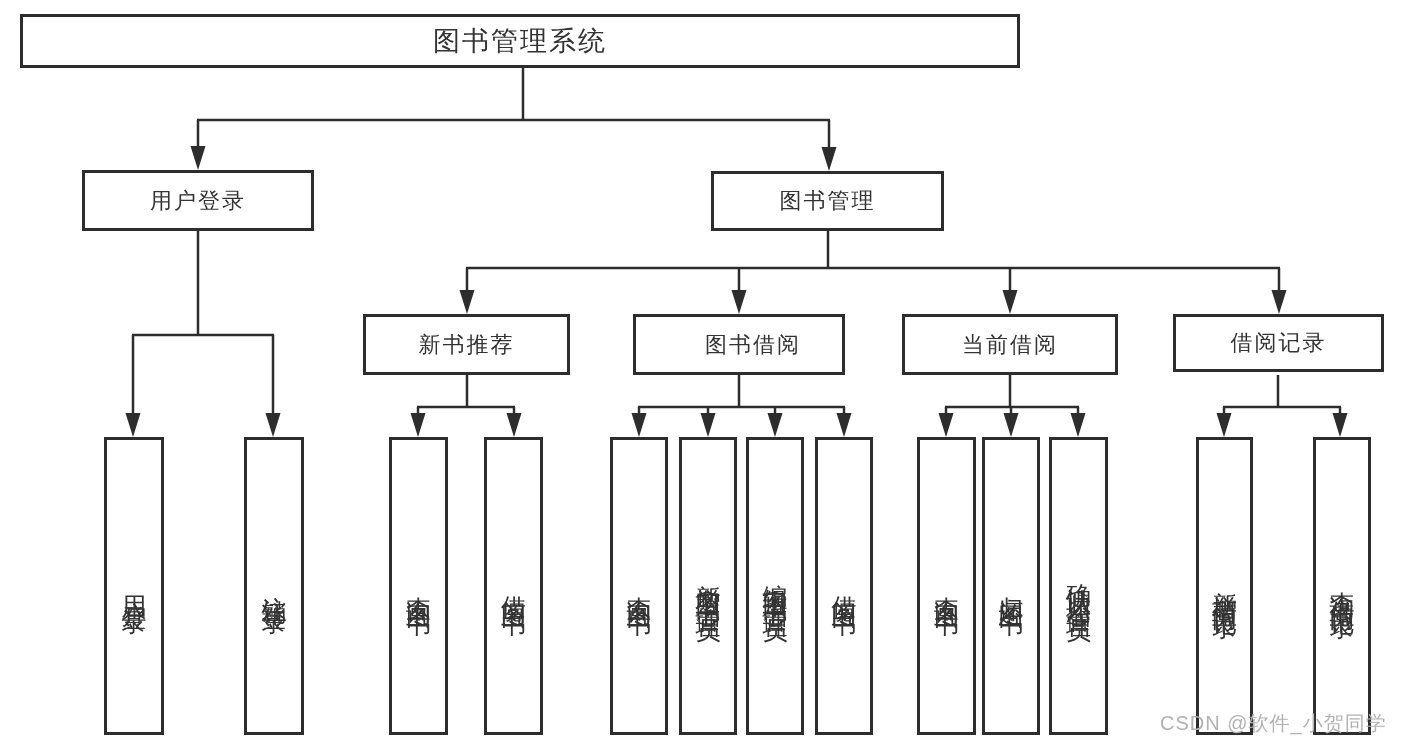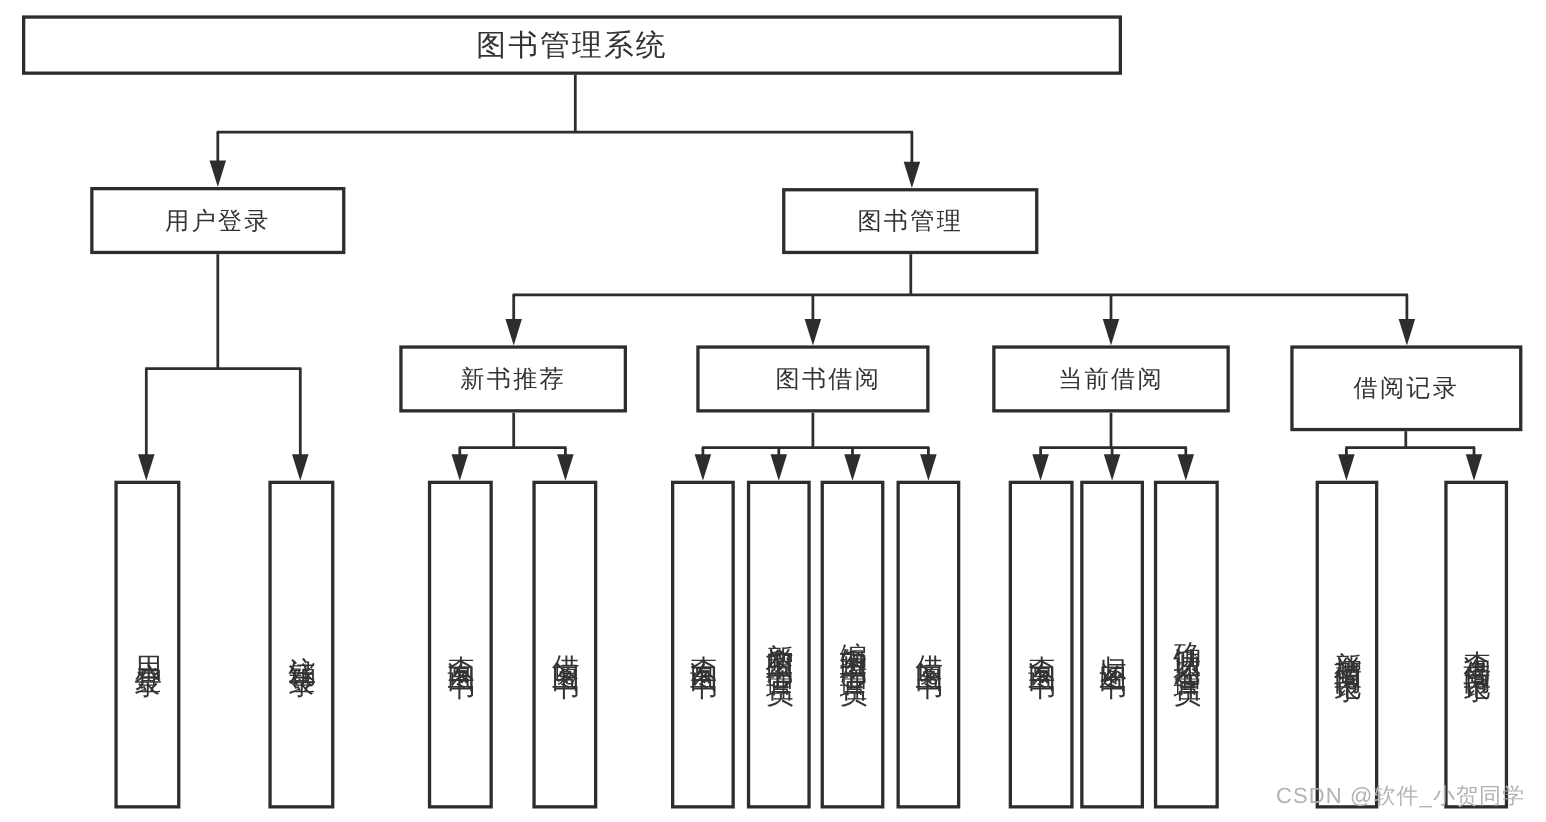--- a/index.html
+++ b/index.html
@@ -144,21 +144,21 @@
 
   <div class="node branch" style="left:711px;top:171px;width:233px;height:60px;">
     <span>图书管理</span>
   </div>
   <div class="node branch" style="left:633px;top:314px;width:212px;height:61px;padding-left:28px;">
     <span>图书借阅</span>
   </div>
   <div class="node branch" style="left:902px;top:314px;width:216px;height:61px;">
     <span>当前借阅</span>
   </div>
-  <div class="node branch" style="left:1173px;top:314px;width:211px;height:78px;">
+  <div class="node branch" style="left:1173px;top:314px;width:211px;height:58px;">
     <span>借阅记录</span>
   </div>
 
   <div class="node leaf" style="left:104px;top:437px;width:60px;height:298px;">
     <span class="vtext">用户登录</span>
   </div>
   <div class="node leaf" style="left:244px;top:437px;width:60px;height:298px;">
     <span class="vtext">注销登录</span>
   </div>
 

